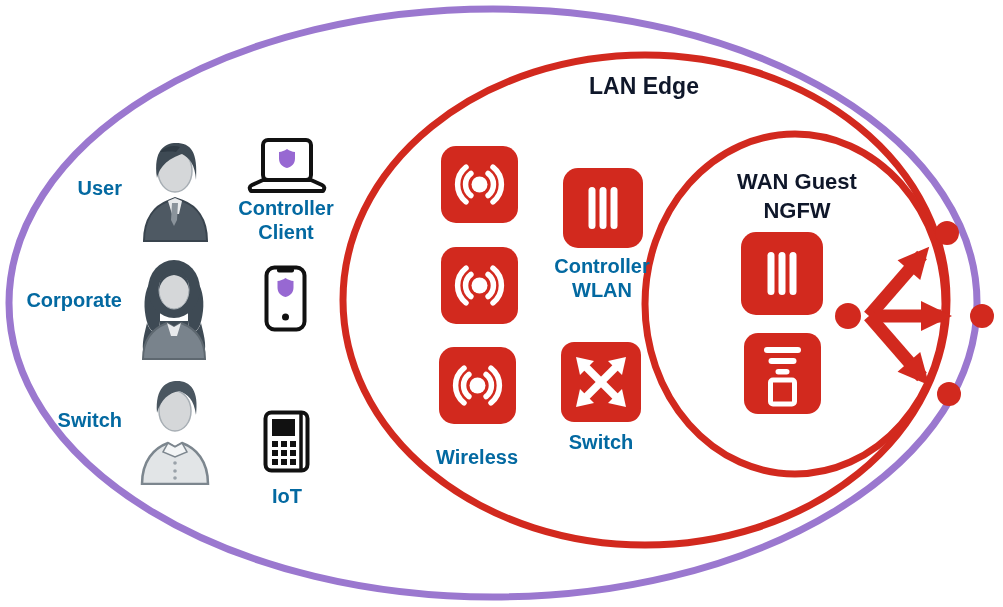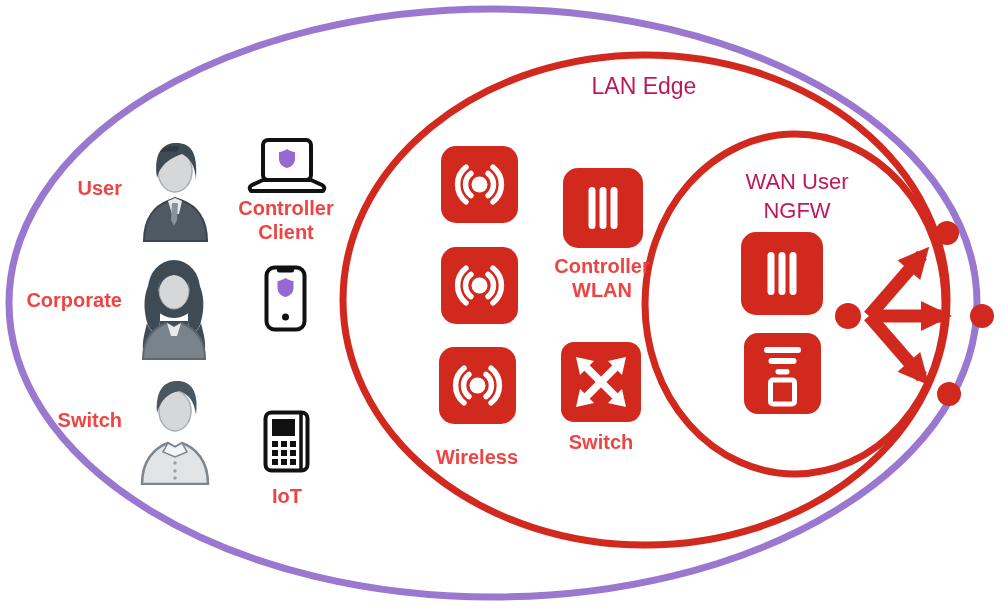--- a/index.html
+++ b/index.html
@@ -3,27 +3,27 @@
 <meta charset="utf-8">
 <style>
   html,body { margin:0; padding:0; background:#ffffff; }
   .stage {
     position:relative; width:1003px; height:607px; background:#ffffff;
     font-family:"Liberation Sans", sans-serif; overflow:hidden;
   }
   .abs { position:absolute; }
   svg { display:block; }
   .lbl {
-    position:absolute; font-weight:bold; color:#ef4444;
+    position:absolute; font-weight:bold; color:#0369a1;
     font-size:20px; line-height:24px; text-align:center; white-space:nowrap;
   }
   .lbl .line { display:block; }
   .right { text-align:right; }
   .zone {
-    position:absolute; font-weight:normal; color:#be185d; text-align:center; white-space:nowrap;
+    position:absolute; font-weight:bold; color:#0f172a; text-align:center; white-space:nowrap;
   }
   .zone.lan { font-size:23px; }
   .zone.wan { font-size:22px; line-height:29px; }
 </style>
 </head>
 <body>
 
 <div class="stage">
 
   <svg class="abs" style="left:0;top:0;" width="1003" height="607" viewBox="0 0 1003 607">
@@ -43,21 +43,21 @@
       <line x1="869" y1="316" x2="922" y2="377" marker-end="url(#ah)"></line>
     </g>
     <circle cx="848" cy="316" r="13" fill="#D2291E"></circle>
     <circle cx="947" cy="233" r="12" fill="#D2291E"></circle>
     <circle cx="982" cy="316" r="12" fill="#D2291E"></circle>
     <circle cx="949" cy="394" r="12" fill="#D2291E"></circle>
   </svg>
 
   <div class="zone lan" style="left:544px;top:73px;width:200px;">LAN Edge</div>
   <div class="zone wan" style="left:712px;top:167px;width:170px;">
-    <span class="line" style="display:block;">WAN User</span>
+    <span class="line" style="display:block;">WAN Guest</span>
     <span class="line" style="display:block;">NGFW</span>
   </div>
 
   <div class="lbl right" style="left:22px;top:176px;width:100px;">User</div>
   <div class="lbl right" style="left:2px;top:288px;width:120px;">Corporate</div>
   <div class="lbl right" style="left:22px;top:408px;width:100px;">Switch</div>
 
   <div class="abs" style="left:136px;top:140px;">
     <svg width="80" height="102" viewBox="0 0 80 102">
       <path d="M8,101 C8,78 19,66 32,61 L39,58 47,61 C60,66 71,78 71,101 Z" fill="#4E5963" stroke="#39444E" stroke-width="2"></path>

